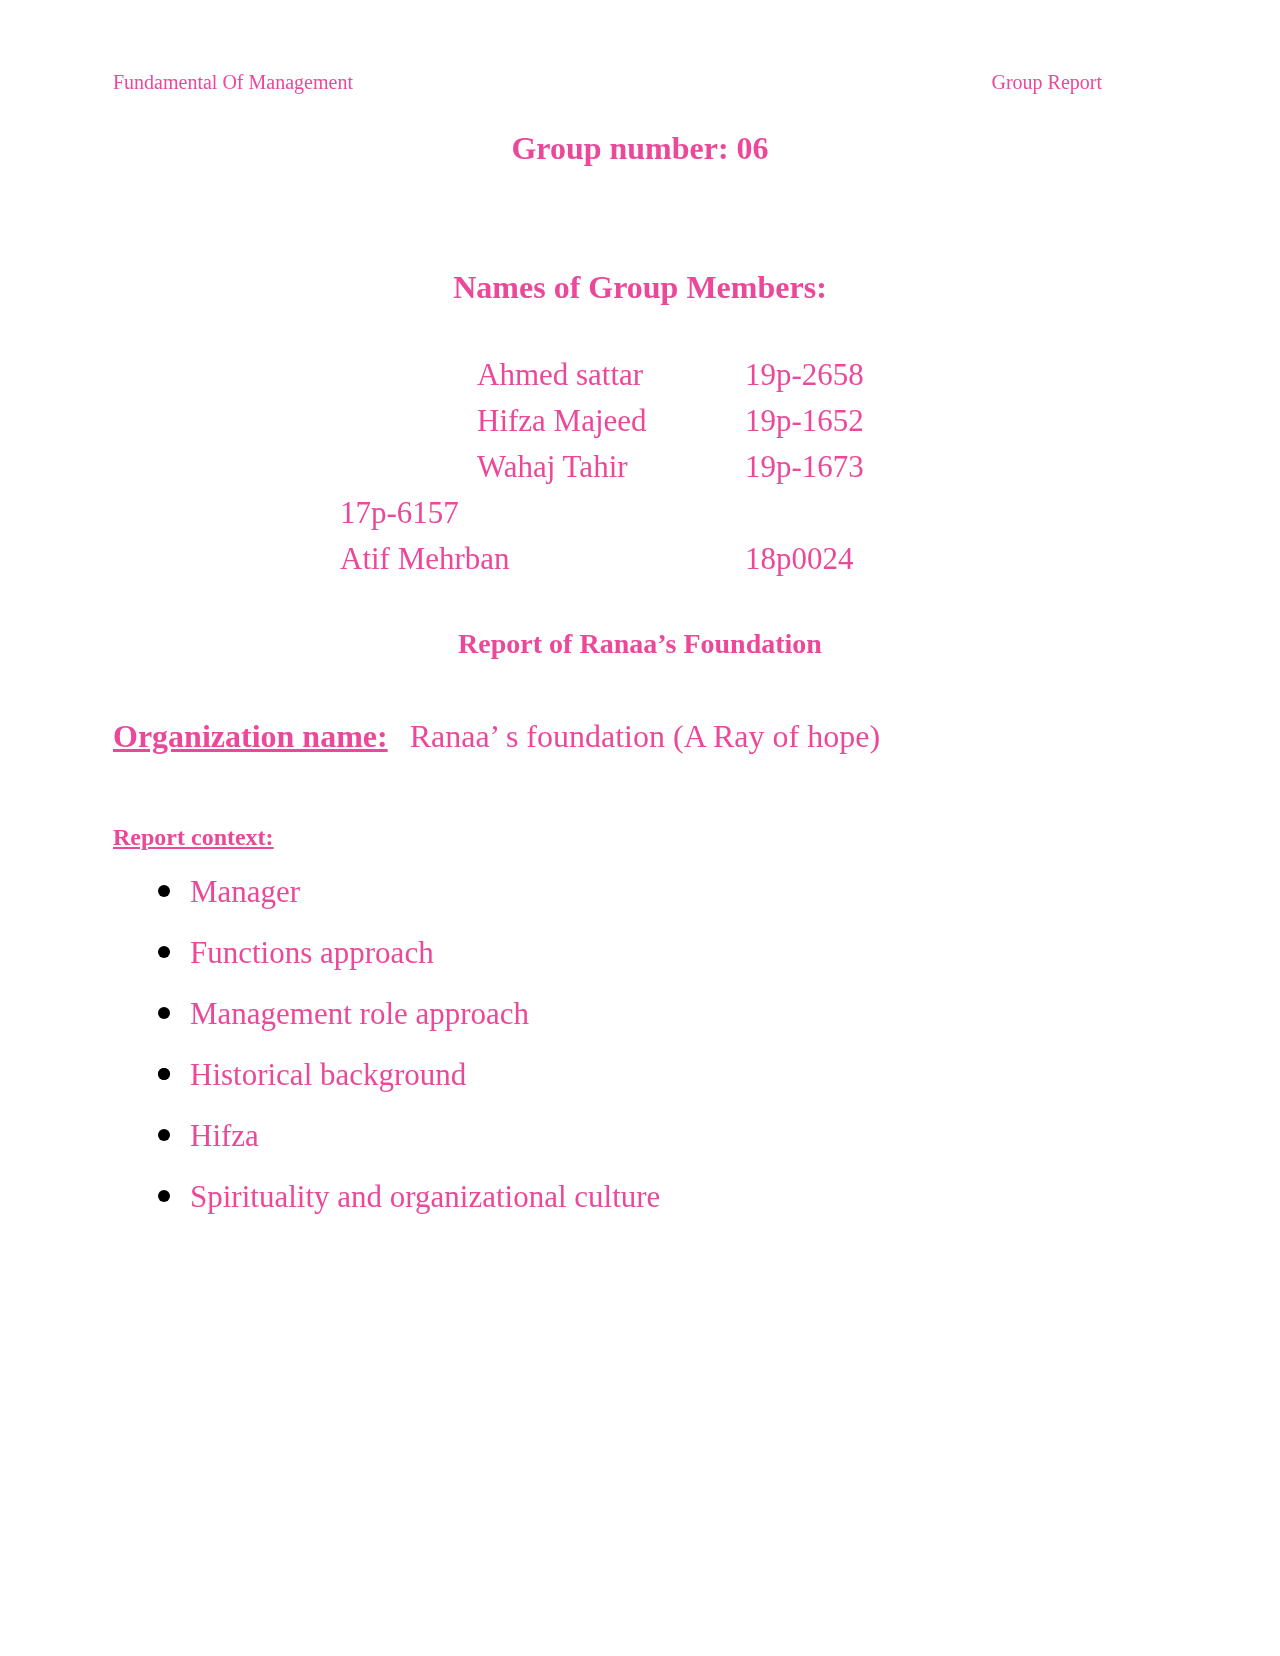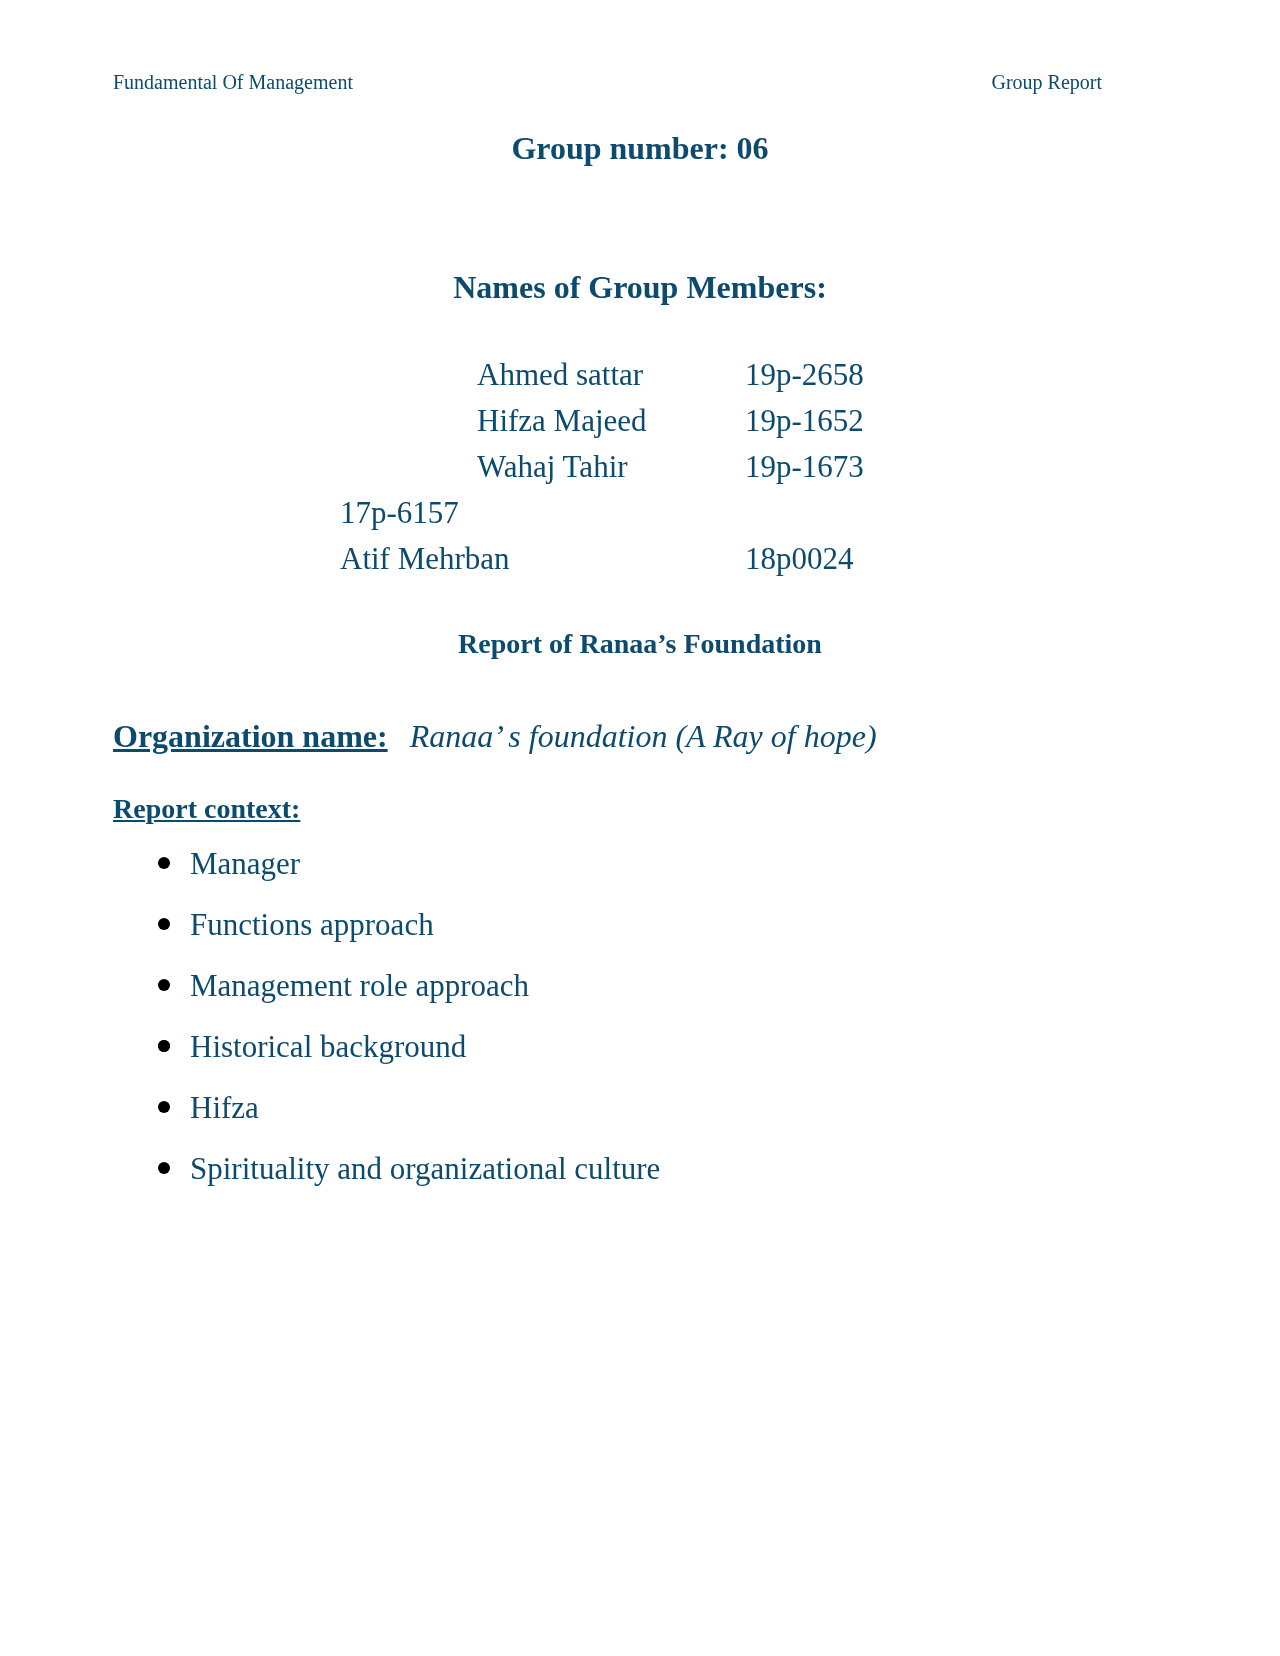--- a/index.html
+++ b/index.html
@@ -4,21 +4,21 @@
 <style>
   html, body {
     margin: 0;
     padding: 0;
     background: #ffffff;
   }
   .page {
     width: 1280px;
     height: 1656px;
     background: #ffffff;
-    color: #0c4a6e;
+    color: #ec4899;
     font-family: "Liberation Serif", "DejaVu Serif", serif;
     box-sizing: border-box;
     padding: 70px 113px 0 113px;
     position: relative;
     overflow: hidden;
   }
 
   
   .doc-header {
     display: flex;
@@ -79,28 +79,27 @@
     margin-top: 46px;
     font-size: 32px;
     line-height: 44px;
     white-space: nowrap;
   }
   .label-bold {
     font-weight: bold;
     text-decoration: underline;
   }
   .org-value {
-    font-style: italic;
     margin-left: 22px;
   }
 
   
   .context-label {
-    margin-top: 30px;
-    font-size: 28px;
+    margin-top: 58px;
+    font-size: 24px;
     line-height: 42px;
   }
   ul.context-list {
     margin: 14px 0 12px 0;
     padding: 0;
     list-style: none;
     font-size: 31px;
   }
   ul.context-list li {
     position: relative;

